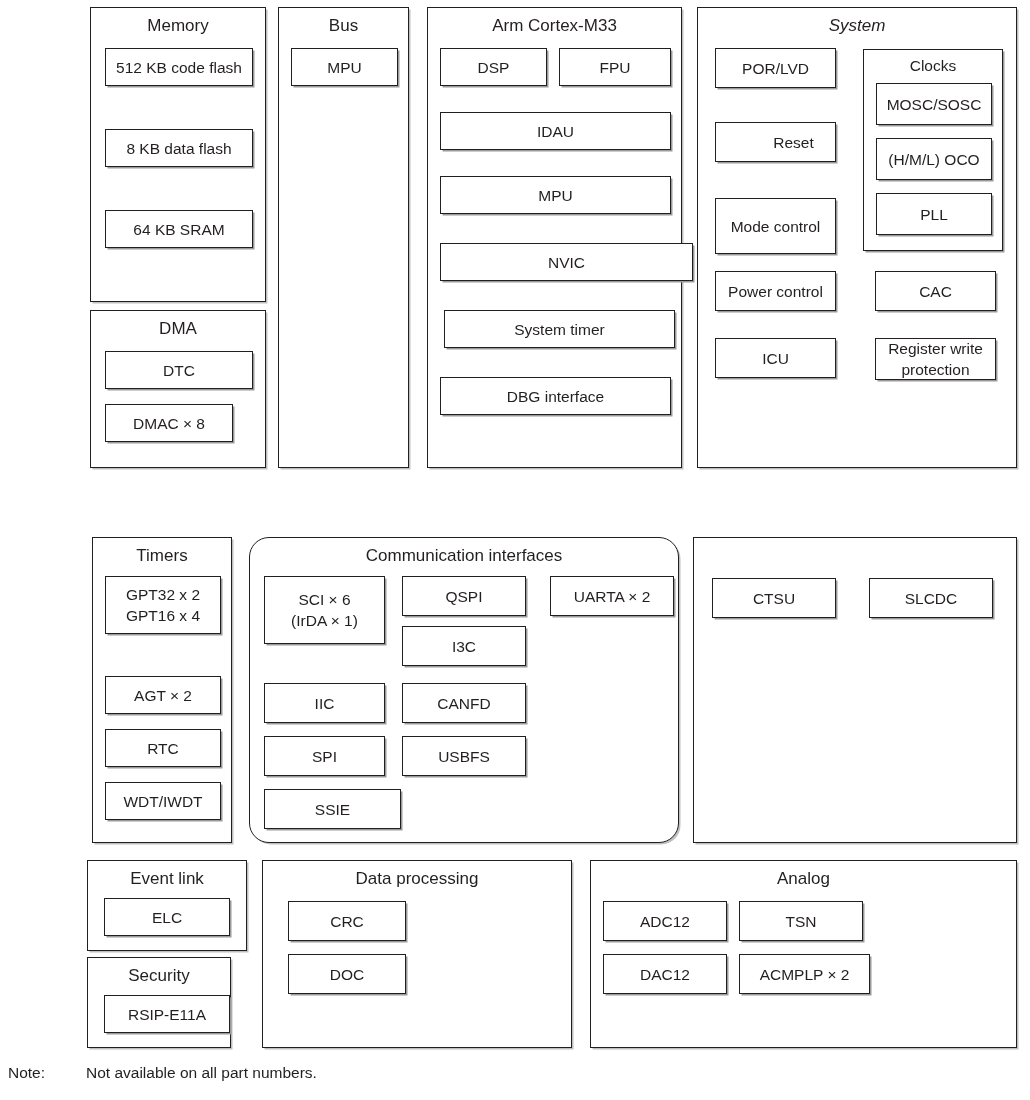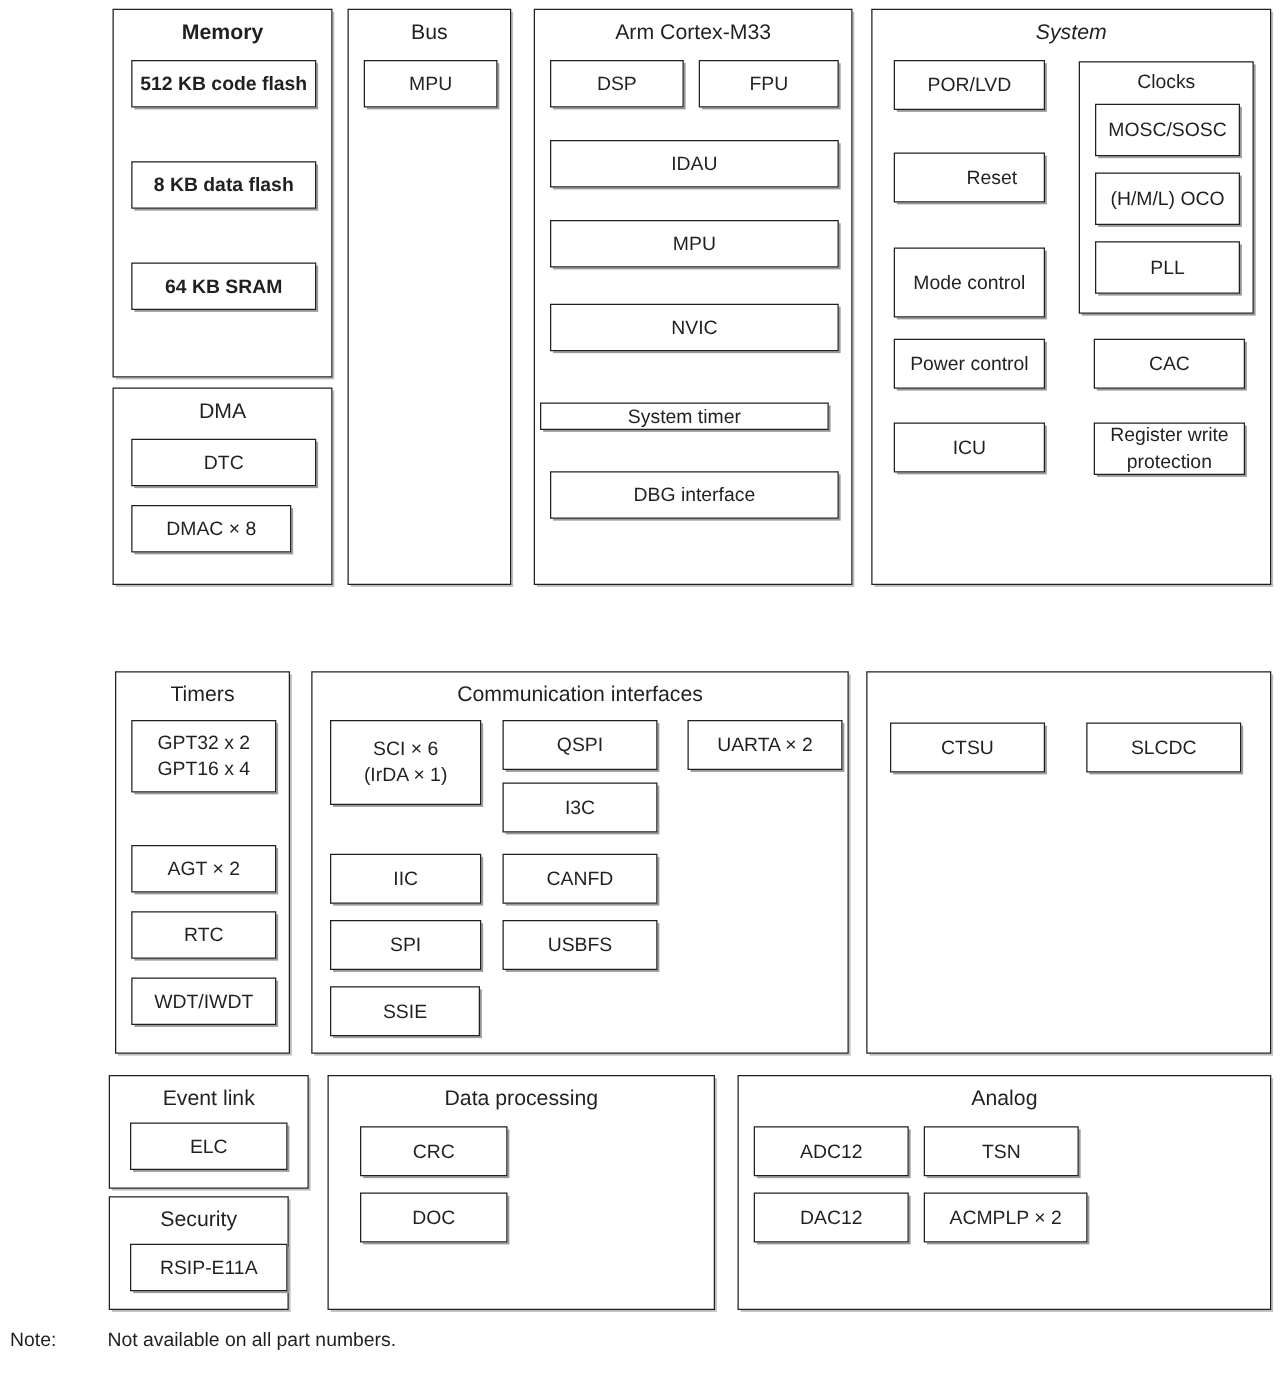--- a/index.html
+++ b/index.html
@@ -91,21 +91,21 @@
   #note .note-label {
     display: inline-block;
     width: 78px;
   }
 </style>
 </head>
 <body>
 
 <div id="diagram">
 
-  <div class="panel" style="left:90px; top:7px; width:176px; height:295px;font-weight:bold;">
+  <div class="panel" style="left:90px; top:7px; width:176px; height:295px;">
     <div class="panel-title" style="top:8px;">Memory</div>
     <div class="block" style="left:14px; top:40px; width:148px; height:38px;">512 KB code flash</div>
     <div class="block" style="left:14px; top:121px; width:148px; height:38px;">8 KB data flash</div>
     <div class="block" style="left:14px; top:202px; width:148px; height:38px;">64 KB SRAM</div>
   </div>
 
   <div class="panel" style="left:90px; top:310px; width:176px; height:158px;">
     <div class="panel-title" style="top:8px;">DMA</div>
     <div class="block" style="left:14px; top:40px; width:148px; height:38px;">DTC</div>
     <div class="block" style="left:14px; top:93px; width:128px; height:38px;">DMAC × 8</div>
@@ -115,22 +115,22 @@
     <div class="panel-title" style="top:8px;">Bus</div>
     <div class="block" style="left:12px; top:40px; width:107px; height:38px;">MPU</div>
   </div>
 
   <div class="panel" style="left:427px; top:7px; width:255px; height:461px;">
     <div class="panel-title" style="top:8px;">Arm Cortex-M33</div>
     <div class="block" style="left:12px; top:40px; width:107px; height:38px;">DSP</div>
     <div class="block" style="left:131px; top:40px; width:112px; height:38px;">FPU</div>
     <div class="block" style="left:12px; top:104px; width:231px; height:38px;">IDAU</div>
     <div class="block" style="left:12px; top:168px; width:231px; height:38px;">MPU</div>
-    <div class="block" style="left:12px; top:235px; width:231px; height:38px;">NVIC</div>
-    <div class="block" style="left:4px; top:302px; width:231px; height:22px;margin-top:12px;">System timer</div>
+    <div class="block" style="left:12px; top:235px; width:253px; height:38px;">NVIC</div>
+    <div class="block" style="left:16px; top:302px; width:231px; height:38px;">System timer</div>
     <div class="block" style="left:12px; top:369px; width:231px; height:38px;">DBG interface</div>
   </div>
 
   <div class="panel" style="left:697px; top:7px; width:320px; height:461px;">
     <div class="panel-title" style="top:8px;font-style:italic;">System</div>
 
     <div class="block" style="left:17px; top:40px; width:121px; height:40px;">POR/LVD</div>
     <div class="block" style="left:17px; top:114px; width:121px; height:40px;padding-left:38px;">Reset</div>
     <div class="block" style="left:17px; top:190px; width:121px; height:56px;">Mode control</div>
     <div class="block" style="left:17px; top:263px; width:121px; height:40px;">Power control</div>
@@ -158,40 +158,40 @@
       <span>
         <span>GPT32 x 2</span>
         <span class="l2">GPT16 x 4</span>
       </span>
     </div>
     <div class="block" style="left:12px; top:138px; width:116px; height:38px;">AGT × 2</div>
     <div class="block" style="left:12px; top:191px; width:116px; height:38px;">RTC</div>
     <div class="block" style="left:12px; top:244px; width:116px; height:38px;">WDT/IWDT</div>
   </div>
 
-  <div class="panel" style="left:249px; top:537px; width:430px; height:306px;">
+  <div class="panel" style="left:249px; top:537px; width:430px; height:306px;border-radius:20px;">
     <div class="panel-title" style="top:8px;">Communication interfaces</div>
 
     <div class="block two-line" style="left:14px; top:38px; width:121px; height:68px;">
       <span>
         <span>SCI × 6</span>
         <span class="l2">(IrDA × 1)</span>
       </span>
     </div>
     <div class="block" style="left:152px; top:38px; width:124px; height:40px;">QSPI</div>
     <div class="block" style="left:300px; top:38px; width:124px; height:40px;">UARTA × 2</div>
     <div class="block" style="left:152px; top:88px; width:124px; height:40px;">I3C</div>
 
     <div class="block" style="left:14px; top:145px; width:121px; height:40px;">IIC</div>
     <div class="block" style="left:152px; top:145px; width:124px; height:40px;">CANFD</div>
 
     <div class="block" style="left:14px; top:198px; width:121px; height:40px;">SPI</div>
     <div class="block" style="left:152px; top:198px; width:124px; height:40px;">USBFS</div>
 
-    <div class="block" style="left:14px; top:251px; width:120px; height:40px;">SSIE</div>
+    <div class="block" style="left:14px; top:251px; width:137px; height:40px;">SSIE</div>
   </div>
 
   <div class="panel" style="left:693px; top:537px; width:324px; height:306px;">
     <div class="block" style="left:18px; top:40px; width:124px; height:40px;">CTSU</div>
     <div class="block" style="left:175px; top:40px; width:124px; height:40px;">SLCDC</div>
   </div>
 
   <div class="panel" style="left:87px; top:860px; width:160px; height:91px;">
     <div class="panel-title" style="top:8px;">Event link</div>
     <div class="block" style="left:16px; top:37px; width:126px; height:38px;">ELC</div>

